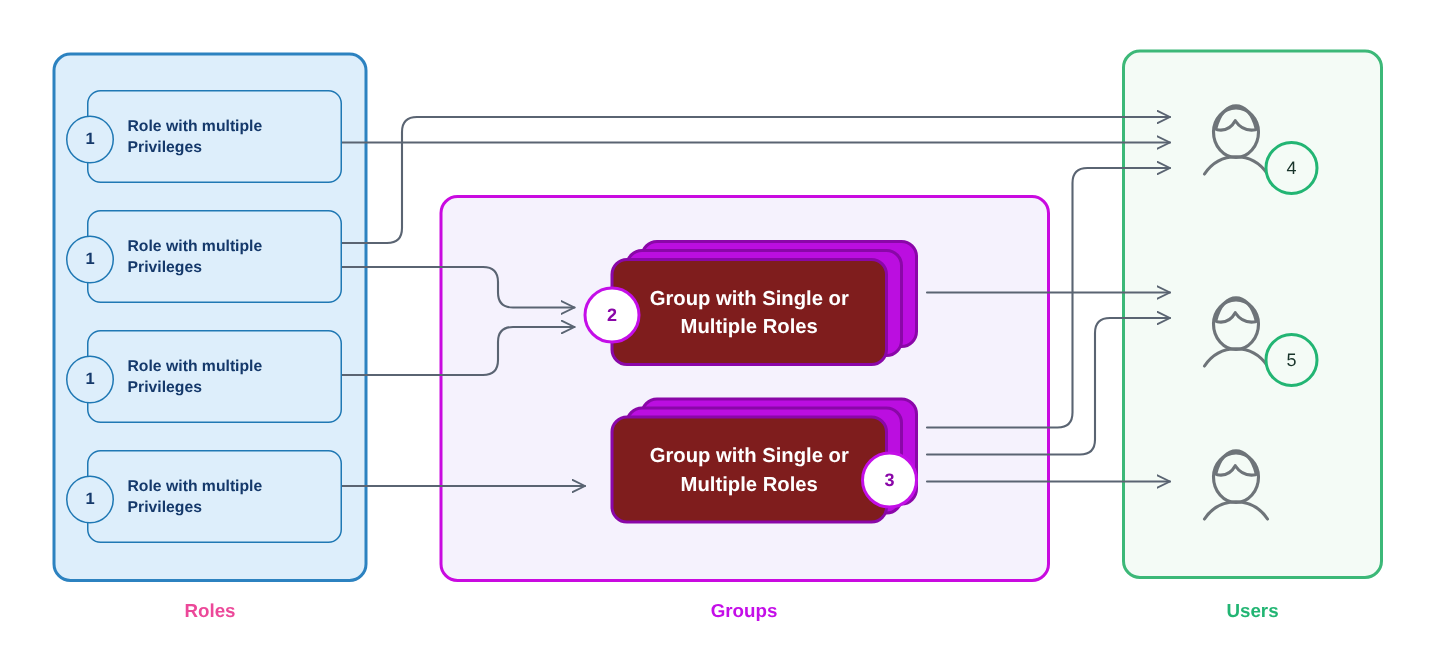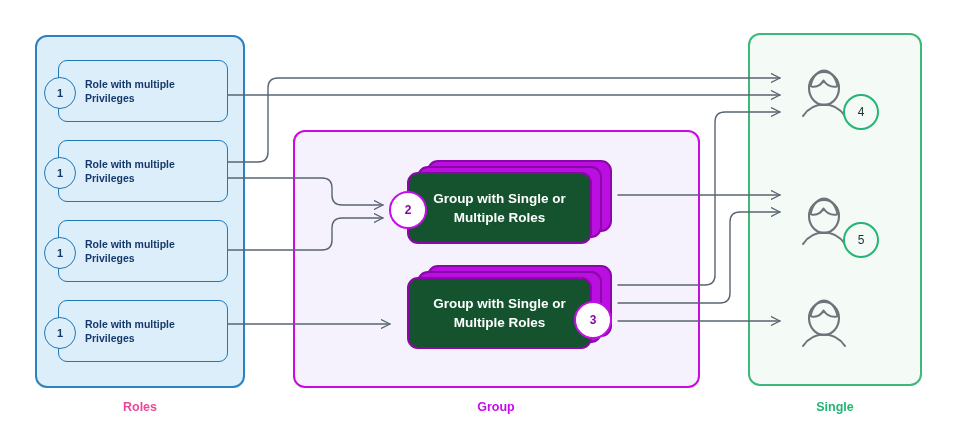--- a/index.html
+++ b/index.html
@@ -39,21 +39,21 @@
   
   .group-wrap{position:absolute;width:210px;height:86px;}
   #group-wrap-0{left:405px;top:160px;}
   #group-wrap-1{left:405px;top:265px;}
   .group-layer{position:absolute;box-sizing:border-box;
                width:185px;height:72px;border-radius:11px;
                background:#bb0ee0;border:2px solid #8a07a8;}
   .group-layer.l3{left:22px;top:0px;}
   .group-layer.l2{left:12px;top:6px;}
   .group-layer.l1{left:2px;top:12px;
-               background:#14532d;
+               background:#7f1d1d;
                display:flex;align-items:center;justify-content:center;}
   .group-layer.l1 .group-text{color:#ffffff;font-size:13.5px;font-weight:bold;
                line-height:19px;text-align:center;}
   .group-badge{position:absolute;width:34px;height:34px;border-radius:50%;
                background:#ffffff;border:2px solid #c40ee8;
                color:#8a07a8;font-size:12px;font-weight:bold;
                display:flex;align-items:center;justify-content:center;z-index:5;}
   #group-badge-0{left:-16px;top:31px;}
   #group-badge-1{left:169px;top:36px;}
 
@@ -182,16 +182,16 @@
       <g fill="none" stroke="#6e7479" stroke-width="2.1" stroke-linecap="round" stroke-linejoin="round">
         <path d="M16,26 a15,16 0 0 1 30,0 a15,17 0 0 1 -15,17 a15,17 0 0 1 -15,-17 z"></path>
         <path d="M17.5,24 C20,13 26,8.5 31,8.5 C36,8.5 42,13 44.5,24"></path>
         <path d="M18.5,24.5 C24,25.5 28,23 30.5,18.5 C33.5,23 38,25.5 44,24.5"></path>
         <path d="M10,54 C15,46.5 22.5,42.5 31,42.5 C39.5,42.5 47,46.5 52,54"></path>
       </g>
     </svg>
   </div>
 
   <div class="axis-label" id="label-roles">Roles</div>
-  <div class="axis-label" id="label-groups">Group</div>
-  <div class="axis-label" id="label-users">Single</div>
+  <div class="axis-label" id="label-groups">Groups</div>
+  <div class="axis-label" id="label-users">Users</div>
 
 </div>
 
 </body></html>

